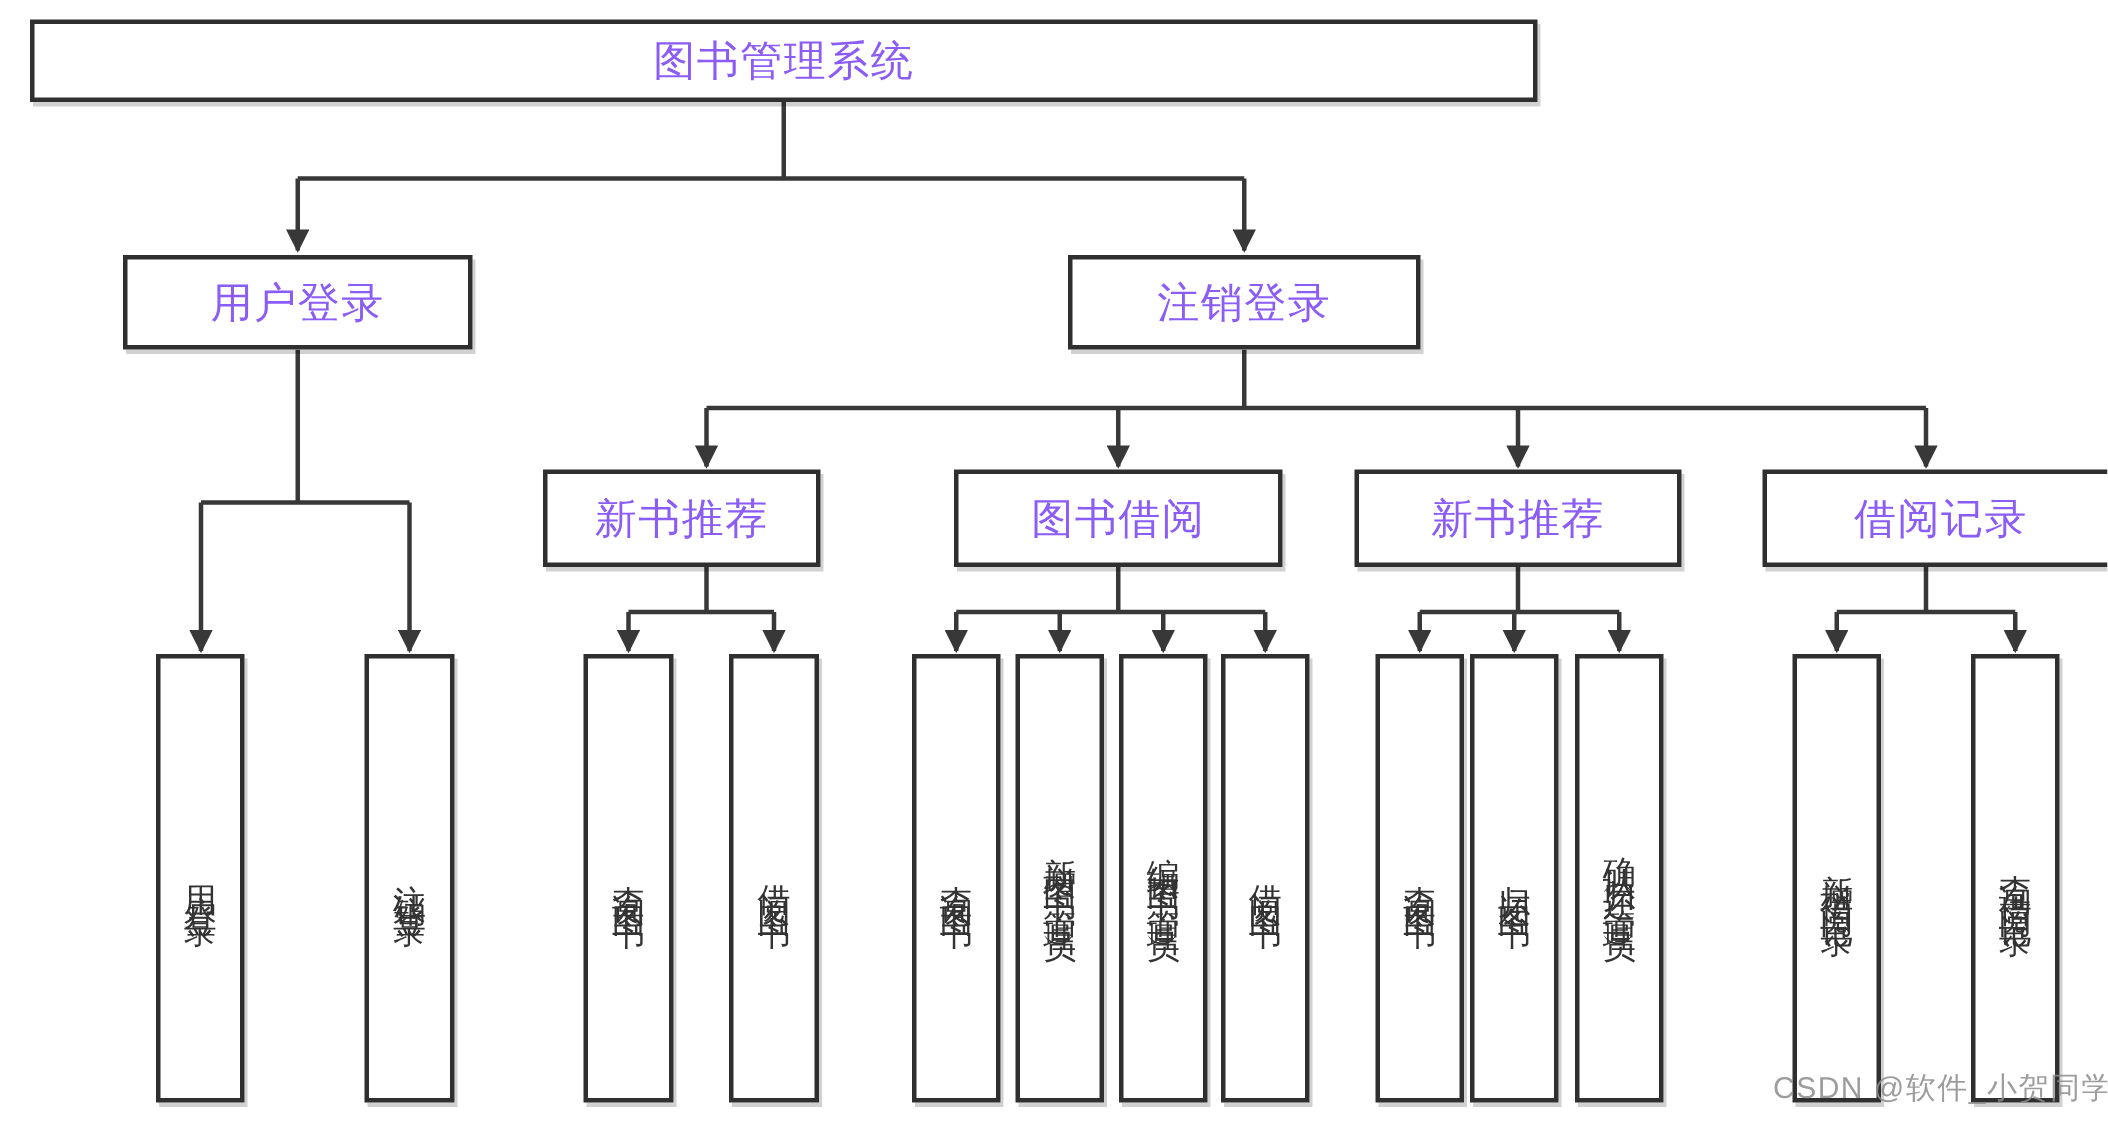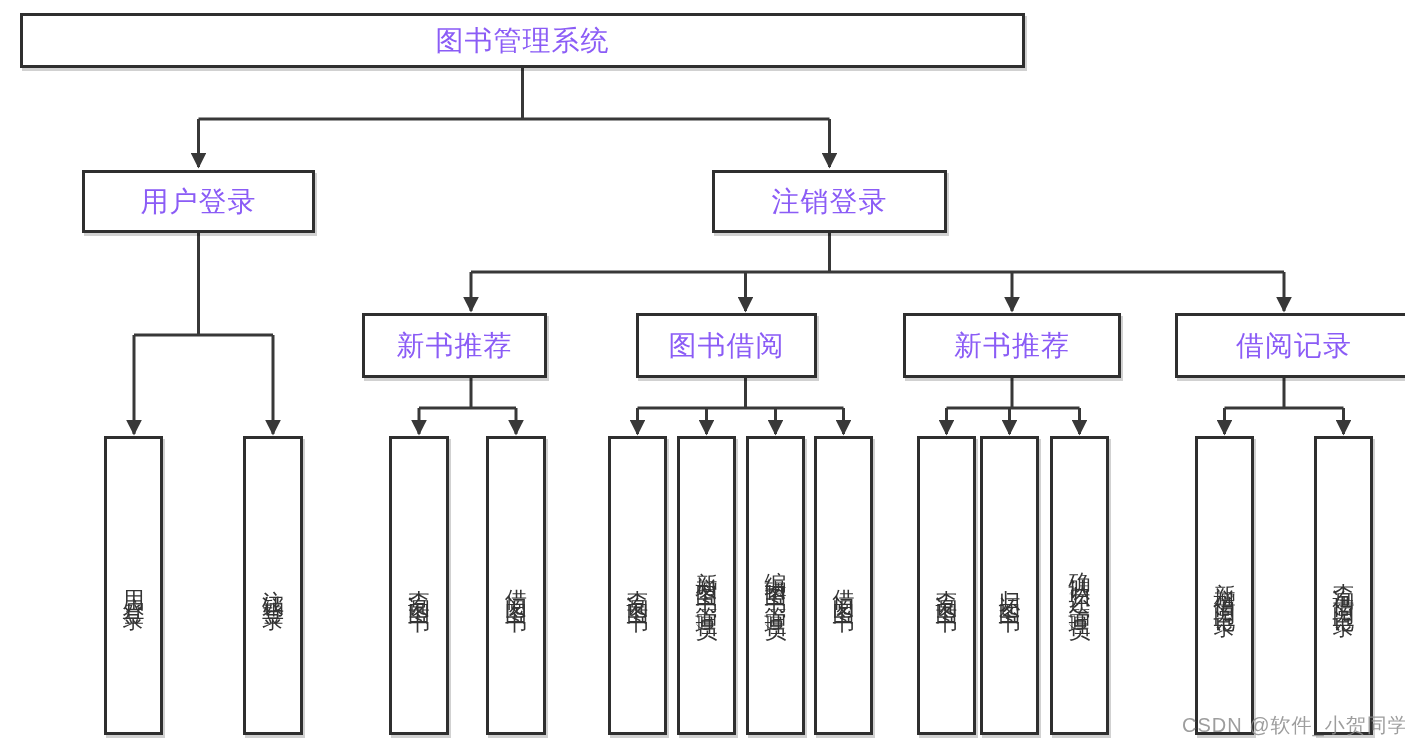--- a/index.html
+++ b/index.html
@@ -91,21 +91,21 @@
   <div class="node" style="left:82px;top:170px;width:233px;height:63px">
     <span class="hlabel">用户登录</span>
   </div>
   <div class="node" style="left:712px;top:170px;width:235px;height:63px">
     <span class="hlabel">注销登录</span>
   </div>
 
   <div class="node" style="left:362px;top:313px;width:185px;height:65px">
     <span class="hlabel">新书推荐</span>
   </div>
-  <div class="node" style="left:636px;top:313px;width:181px;height:65px">
+  <div class="node" style="left:636px;top:313px;width:219px;height:65px">
     <span class="hlabel">图书借阅</span>
   </div>
   <div class="node" style="left:903px;top:313px;width:218px;height:65px">
     <span class="hlabel">新书推荐</span>
   </div>
   <div class="node" style="left:1175px;top:313px;width:238px;height:65px">
     <span class="hlabel">借阅记录</span>
   </div>
 
   <div class="node" style="left:104px;top:436px;width:59px;height:299px">

